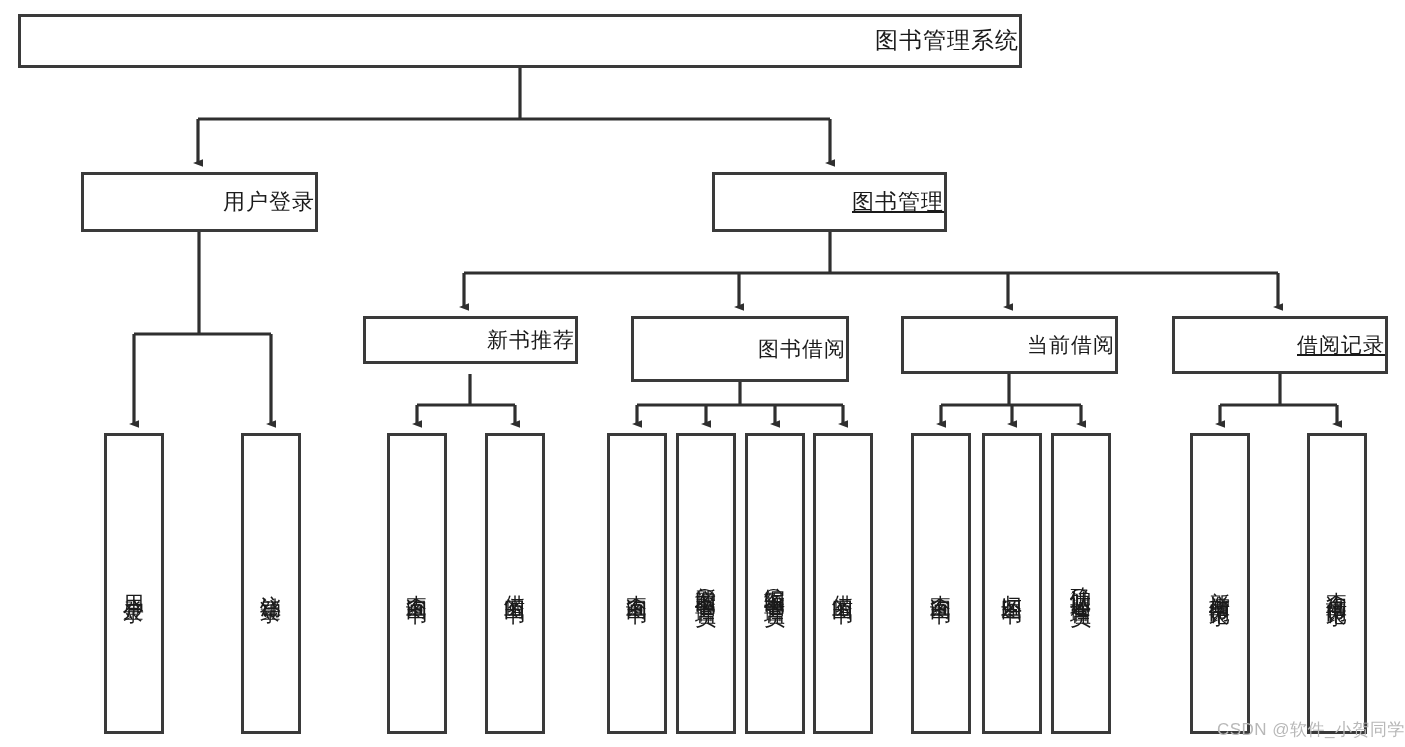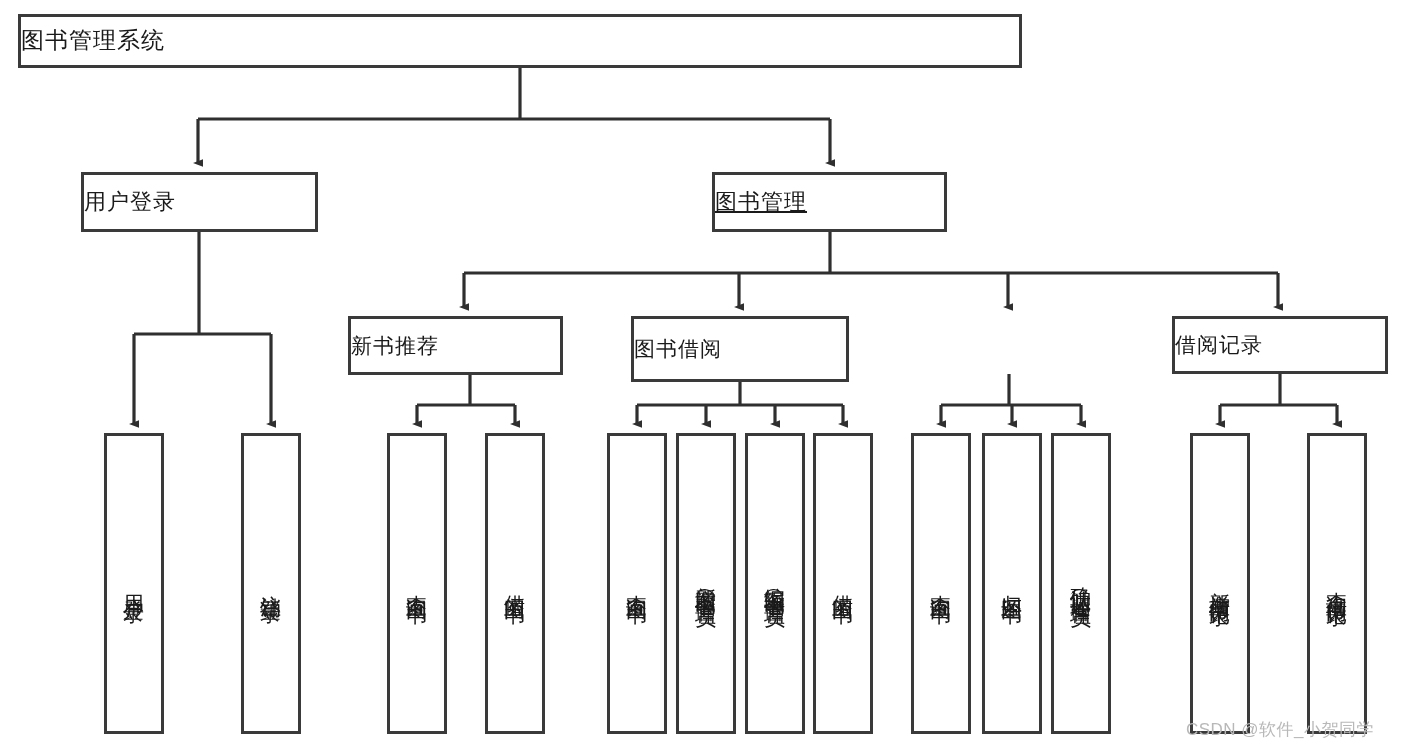--- a/index.html
+++ b/index.html
@@ -25,21 +25,21 @@
     height: 747px;
     pointer-events: none;
   }
   .node {
     position: absolute;
     box-sizing: border-box;
     background: #ffffff;
     border: 3px solid #3a3a3a;
     display: flex;
     align-items: center;
-    justify-content: flex-start;
+    justify-content: flex-end;
     color: #1a1a1a;
   }
   .node-label {
     display: block;
     text-align: center;
     line-height: 1.12;
     white-space: nowrap;
   }
   .node.root {
     border-width: 3px;
@@ -71,21 +71,21 @@
   }
   .leaf-inner {
     width: 100%;
     height: 100%;
     display: flex;
     align-items: center;
     justify-content: center;
   }
   .watermark {
     position: absolute;
-    right: 31px;
+    right: 0;
     bottom: 6px;
     font-size: 17px;
     color: #b8b8b8;
     letter-spacing: 0.5px;
     white-space: nowrap;
     user-select: none;
   }
 </style>
 </head>
 <body>
@@ -146,27 +146,30 @@
     <span class="node-label">图书管理系统</span>
   </div>
 
   <div class="node level2" style="left:81px;top:172px;width:237px;height:60px;">
     <span class="node-label">用户登录</span>
   </div>
   <div class="node level2" style="left:712px;top:172px;width:235px;height:60px;text-decoration:underline;">
     <span class="node-label">图书管理</span>
   </div>
 
-  <div class="node level3" style="left:348px;top:316px;width:215px;height:59px;">
+  <div class="node level3" style="left:363px;top:316px;width:215px;height:48px;">
     <span class="node-label">新书推荐</span>
   </div>
   <div class="node level3" style="left:631px;top:316px;width:218px;height:66px;">
     <span class="node-label">图书借阅</span>
   </div>
-  <div class="node level3" style="left:1172px;top:316px;width:216px;height:58px;">
+  <div class="node level3" style="left:901px;top:316px;width:217px;height:58px;">
+    <span class="node-label">当前借阅</span>
+  </div>
+  <div class="node level3" style="left:1172px;top:316px;width:216px;height:58px;text-decoration:underline;">
     <span class="node-label">借阅记录</span>
   </div>
 
   <div class="node leaf" style="left:104px;top:433px;width:60px;height:301px;">
     <span class="leaf-inner">
         <span class="node-label">用户登录</span>
       </span>
   </div>
   <div class="node leaf" style="left:241px;top:433px;width:60px;height:301px;">
     <span class="leaf-inner">

